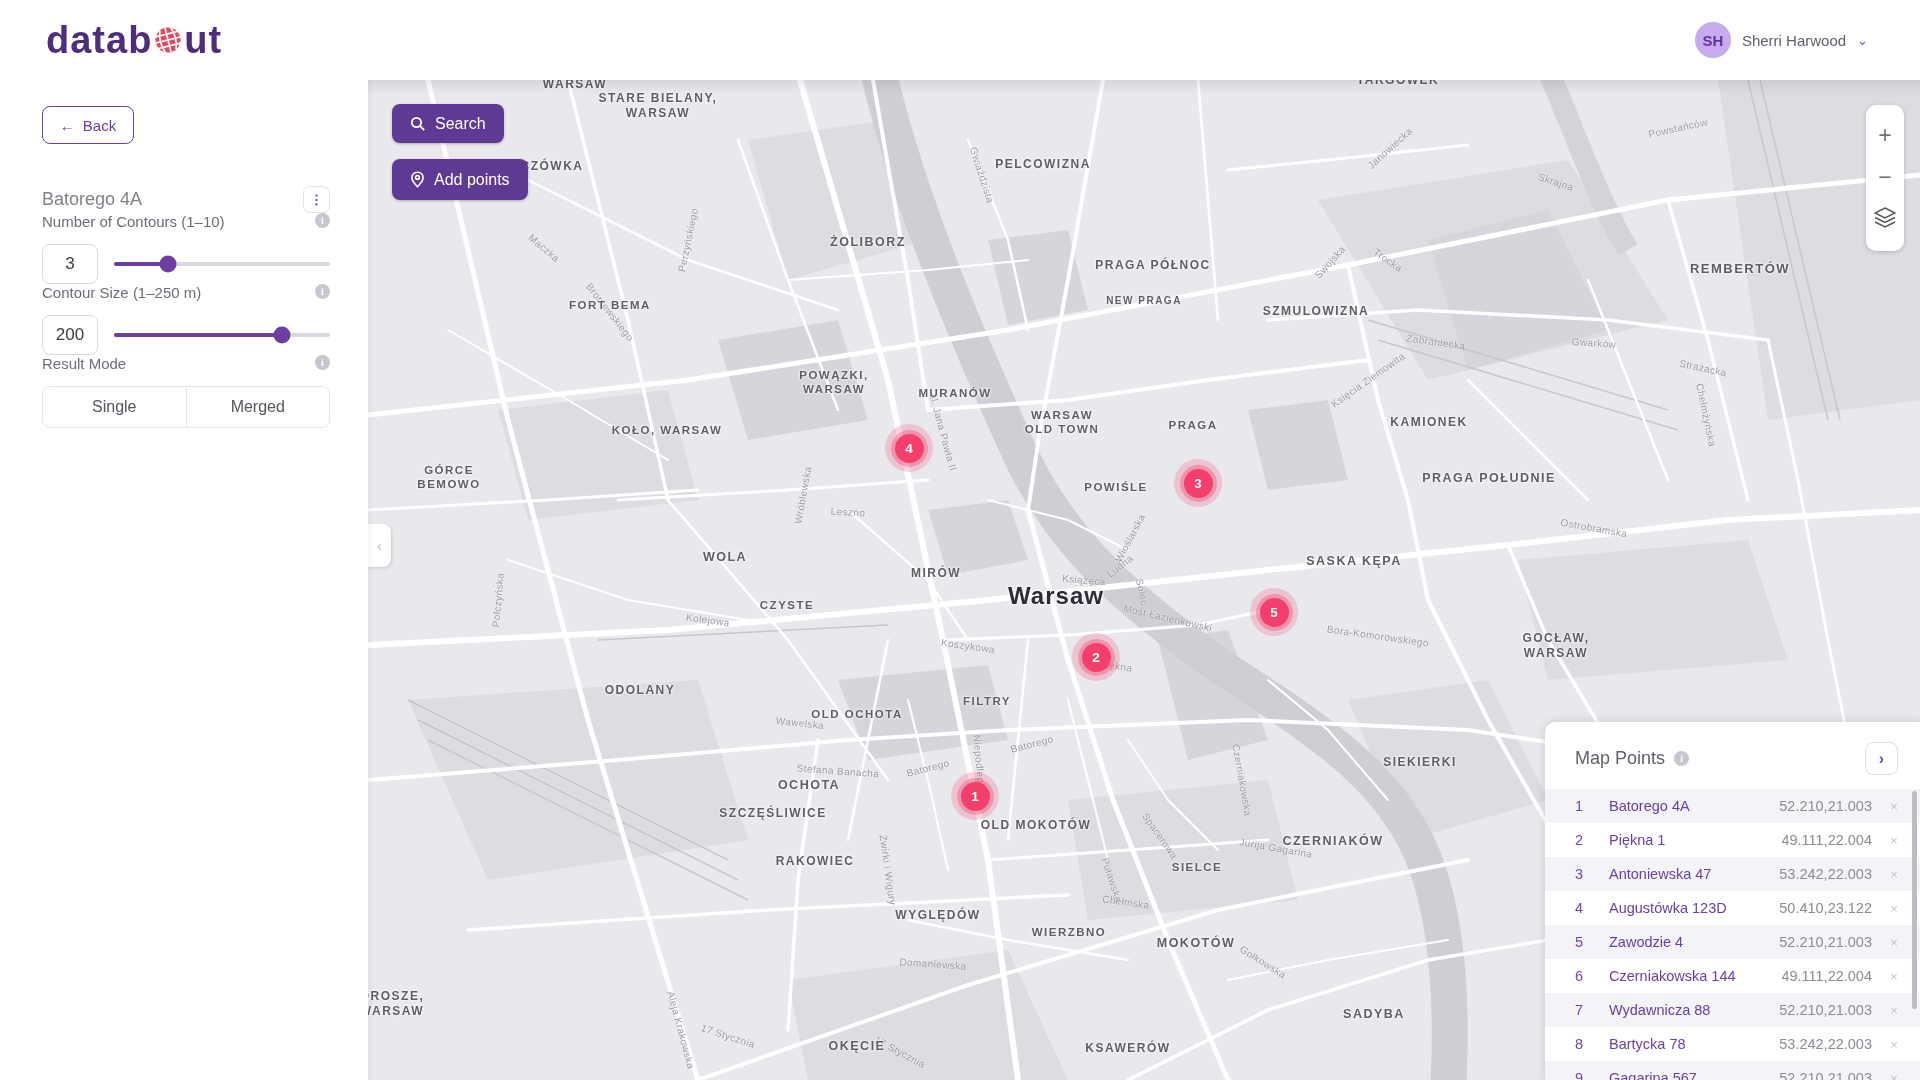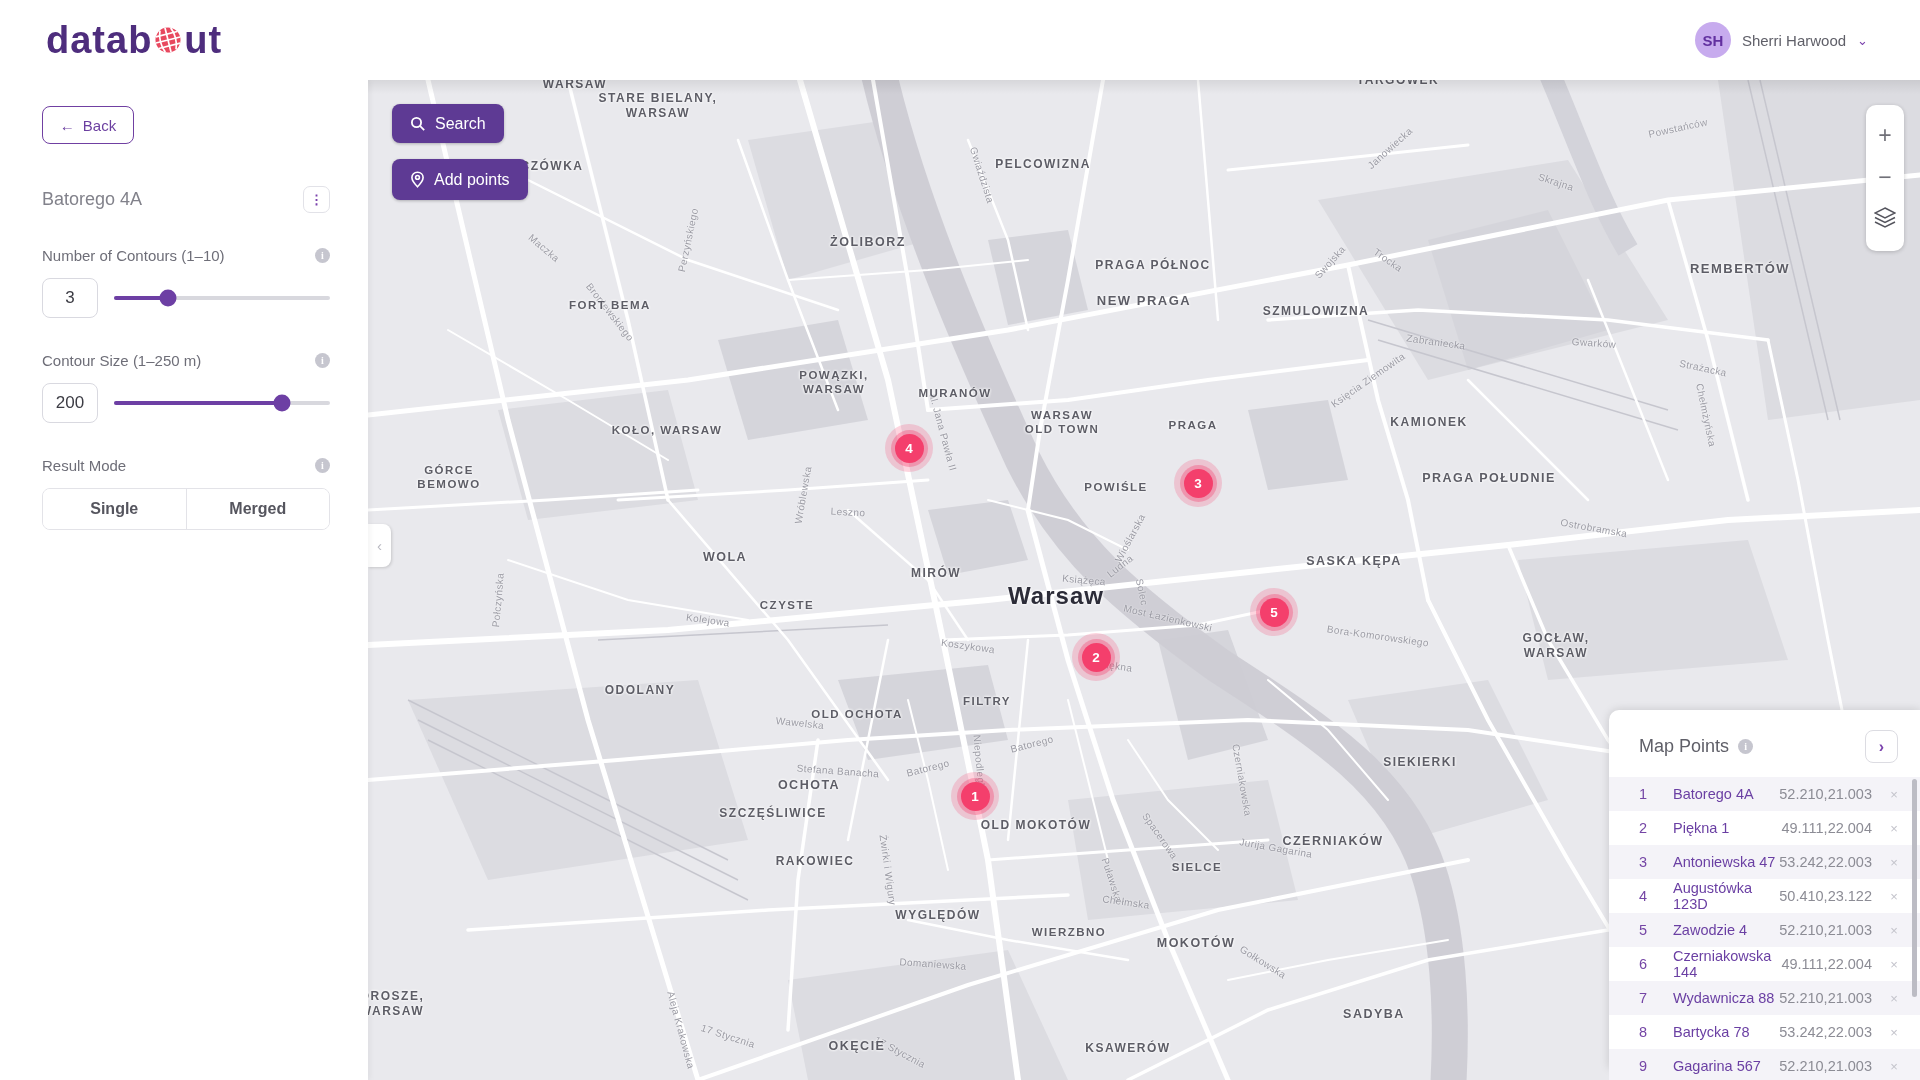--- a/index.html
+++ b/index.html
@@ -22,35 +22,35 @@
   .sidebar { position:fixed; left:0; top:80px; width:368px; height:1000px; background:#fff; z-index:40;
     padding:26px 38px 0 42px; box-shadow:2px 0 6px rgba(0,0,0,.05); }
   .btn-outline { background:#fff; border:1.5px solid #7040a2; color:#6b3fa0; border-radius:8px;
     font-size:15px; cursor:pointer; font-family:inherit; }
   .back-btn { width:92px; height:38px; display:flex; align-items:center; justify-content:center; gap:8px; }
   .title-row { display:flex; align-items:center; justify-content:space-between; margin-top:42px; }
   .pane-title { font-size:18px; color:#82828b; }
   .kebab { width:27px; height:27px; border:1px solid #e2e2e8; border-radius:7px; background:#fff;
     color:#7b42ad; font-size:13px; font-weight:700; line-height:10px; cursor:pointer;
     display:flex; align-items:center; justify-content:center; letter-spacing:0; }
-  .field-label-row { display:flex; align-items:center; justify-content:space-between; margin-top:34px; }
+  .field-label-row { display:flex; align-items:flex-start; justify-content:space-between; }
   .field-label { font-size:15px; color:#6e6e78; }
   .info-i { width:15px; height:15px; border-radius:50%; background:#c6c6cf; color:#fff;
     font-size:10px; font-weight:700; display:inline-flex; align-items:center; justify-content:center;
     font-family:"Liberation Serif", serif; }
   .slider-row { display:flex; align-items:center; gap:16px; margin-top:14px; }
   .num-input { width:56px; height:40px; border:1px solid #d9d9e0; border-radius:8px; text-align:center;
     font-size:17px; color:#3c3c44; font-family:inherit; background:#fff; }
   .slider { position:relative; flex:1; height:4px; background:#d8d8de; border-radius:2px; }
   .slider .fill { position:absolute; left:0; top:0; height:4px; background:#6d3fa4; border-radius:2px; }
   .slider .thumb { position:absolute; top:50%; width:17px; height:17px; background:#6d3fa4;
     border-radius:50%; transform:translate(-50%,-50%); cursor:pointer; }
   .seg-group { display:flex; margin-top:14px; border:1px solid #e3e3e8; border-radius:8px; overflow:hidden; }
   .seg-btn { flex:1; height:40px; background:#fff; border:none; font-family:inherit;
-    font-size:16px; font-weight:700; color:#55555e; cursor:pointer; }
+    font-size:16px; font-weight:400; color:#55555e; cursor:pointer; }
   .seg-btn + .seg-btn { border-left:1px solid #e3e3e8; }
   .calc-btn { position:absolute; left:42px; bottom:42px; width:288px; height:51px;
     border-width:2px; border-radius:7px; font-size:17px; }
 
   
   .map { position:fixed; left:368px; top:80px; width:1552px; height:1000px; background:#e9e9ed;
     overflow:hidden; }
   .map-shade { position:absolute; left:0; top:0; width:100%; height:14px;
     background:linear-gradient(#00000014,transparent); pointer-events:none; z-index:5;}
   .map svg.base { position:absolute; left:0; top:0; }
@@ -74,21 +74,21 @@
   .zoom-panel { position:absolute; right:16px; top:25px; width:38px; height:146px; background:#fff;
     border-radius:10px; box-shadow:0 1px 4px rgba(0,0,0,.2); z-index:10; display:flex;
     flex-direction:column; align-items:center; justify-content:space-evenly; }
   .zoom-panel .zbtn { border:none; background:none; color:#707078; font-size:23px; cursor:pointer;
     line-height:1; font-family:inherit; }
   .collapse-tab { position:absolute; left:0; top:444px; width:23px; height:43px; background:#fff;
     border-radius:0 8px 8px 0; box-shadow:1px 1px 3px rgba(0,0,0,.15); z-index:10; border:none;
     color:#b9b9c1; font-size:15px; cursor:pointer; }
 
   
-  .points-panel { position:absolute; right:0; bottom:12px; width:311px; height:358px; background:#fff;
+  .points-panel { position:absolute; right:0; bottom:0; width:375px; height:358px; background:#fff;
     border-radius:10px 0 0 0; box-shadow:0 0 10px rgba(0,0,0,.15); z-index:20; }
   .pp-header { display:flex; align-items:center; justify-content:space-between; padding:20px 22px 14px 30px; }
   .pp-title-wrap { display:flex; align-items:center; gap:9px; }
   .pp-title { font-size:18px; color:#5f5f68; }
   .pp-next { width:33px; height:33px; border:1px solid #dcdce2; border-radius:8px; background:#fff;
     color:#7b42ad; font-size:16px; font-weight:700; cursor:pointer; }
   .pp-rows { position:relative; }
   .pp-row { display:flex; align-items:center; height:34px; padding:0 20px 0 30px; font-size:14.5px; }
   .pp-row:nth-child(odd) { background:#f4f3f8; }
   .pp-num { width:34px; color:#7445a5; }
@@ -265,21 +265,21 @@
 
   <div id="district-layer">
       <div class="m-label" style="left: 207px; top: 4px; font-size: 12px;">WARSAW</div>
       <div class="m-label" style="left: 290px; top: 26px; font-size: 12px;">STARE BIELANY,
 WARSAW</div>
       <div class="m-label" style="left: 1030px; top: 0px; font-size: 12px;">TARGÓWEK</div>
       <div class="m-label" style="left: 184px; top: 86px; font-size: 12px;">CZÓWKA</div>
       <div class="m-label" style="left: 675px; top: 84px; font-size: 12px;">PELCOWIZNA</div>
       <div class="m-label" style="left: 500px; top: 127px; font-size: 12.5px; margin-top: 36px;">ŻOLIBORZ</div>
       <div class="m-label" style="left: 785px; top: 185px; font-size: 12px;">PRAGA PÓŁNOC</div>
-      <div class="m-label" style="left: 776px; top: 221px; font-size: 13px;">NEW PRAGA</div>
+      <div class="m-label" style="left: 776px; top: 221px; font-size: 10px;">NEW PRAGA</div>
       <div class="m-label" style="left: 948px; top: 231px; font-size: 12px;">SZMULOWIZNA</div>
       <div class="m-label" style="left: 1372px; top: 189px; font-size: 13px;">REMBERTÓW</div>
       <div class="m-label" style="left: 242px; top: 225px; font-size: 11.5px;">FORT BEMA</div>
       <div class="m-label" style="left: 466px; top: 302px; font-size: 11.5px;">POWĄZKI,
 WARSAW</div>
       <div class="m-label" style="left: 587px; top: 313px; font-size: 11.5px;">MURANÓW</div>
       <div class="m-label" style="left: 694px; top: 342px; font-size: 11.5px;">WARSAW
 OLD TOWN</div>
       <div class="m-label" style="left: 825px; top: 345px; font-size: 11.5px;">PRAGA</div>
       <div class="m-label" style="left: 1061px; top: 342px; font-size: 12px;">KAMIONEK</div>

